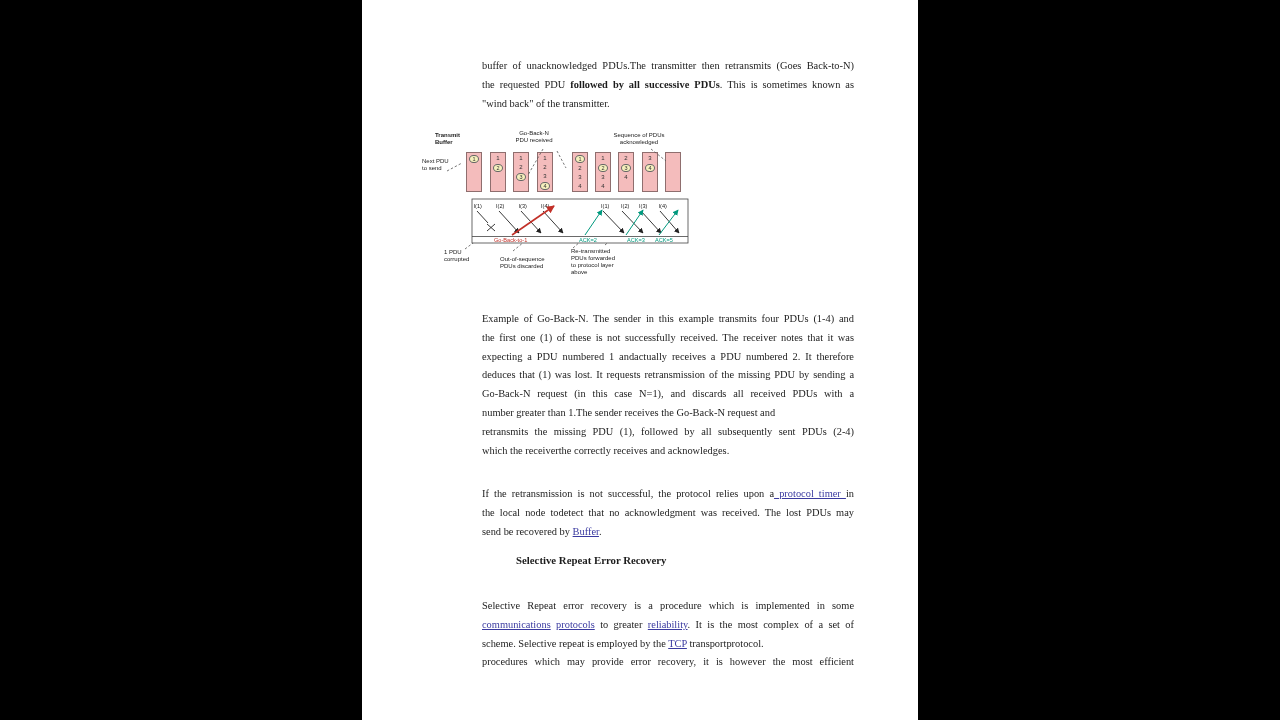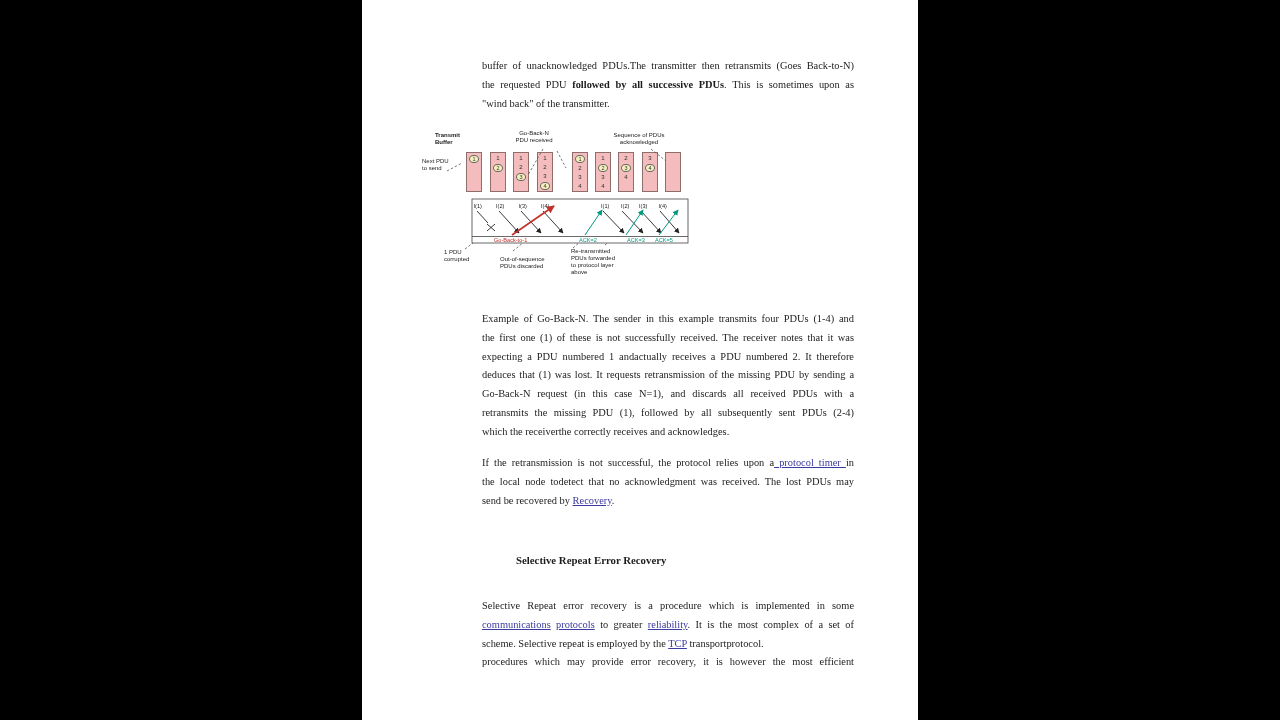--- a/index.html
+++ b/index.html
@@ -33,21 +33,21 @@
   .frame{fill:#fff;stroke:#444;stroke-width:0.8}
 </style>
 </head>
 <body>
 
 <div class="screen">
   <div class="page">
 
     <div class="textblock" style="top:57px">
       <div class="line just"><span class="seg-n">buffer of unacknowledged PDUs.The transmitter then retransmits (Goes Back-to-N)</span></div>
-      <div class="line just"><span class="seg-n">the requested PDU </span><span class="seg-b">followed by all successive PDUs</span><span class="seg-n">. This is sometimes upon as</span></div>
+      <div class="line just"><span class="seg-n">the requested PDU </span><span class="seg-b">followed by all successive PDUs</span><span class="seg-n">. This is sometimes known as</span></div>
       <div class="line"><span class="seg-n">"wind back" of the transmitter.</span></div>
     </div>
 
     <div class="diagram">
       <div class="dlabel bold" style="left:15px;top:4px">Transmit
 Buffer</div>
       <div class="dlabel" style="left:2px;top:30px">Next PDU
 to send</div>
       <div class="dlabel ctr" style="left:90px;top:2px;width:48px">Go-Back-N
 PDU  received</div>
@@ -170,28 +170,29 @@
         <text class="svgtxt teal" x="655" y="241.5">ACK=5</text>
       </svg>
     </div>
 
     <div class="textblock" style="top:310px">
       <div class="line just"><span class="seg-n">Example of Go-Back-N. The sender in this example transmits four PDUs (1-4) and</span></div>
       <div class="line just"><span class="seg-n">the first one (1) of these is not successfully received. The receiver notes that it was</span></div>
       <div class="line just"><span class="seg-n">expecting a PDU numbered 1 andactually receives a PDU numbered 2. It therefore</span></div>
       <div class="line just"><span class="seg-n">deduces that (1) was lost. It requests retransmission of the missing PDU by sending a</span></div>
       <div class="line just"><span class="seg-n">Go-Back-N request (in this case N=1), and discards all received PDUs with a</span></div>
+      <div class="line"><span class="seg-n">number greater than 1.The sender receives the Go-Back-N request and</span></div>
       <div class="line just"><span class="seg-n">retransmits the missing PDU (1), followed by all subsequently sent PDUs (2-4)</span></div>
       <div class="line"><span class="seg-n">which the receiverthe correctly receives and acknowledges.</span></div>
     </div>
 
-    <div class="textblock" style="top:454px">
+    <div class="textblock" style="top:485px">
       <div class="line just"><span class="seg-n">If the retransmission is not successful, the protocol relies upon a</span><span class="seg-l"> protocol timer </span><span class="seg-n">in</span></div>
       <div class="line just"><span class="seg-n">the local node todetect that no acknowledgment was received. The lost PDUs may</span></div>
-      <div class="line"><span class="seg-n">send be recovered by </span><span class="seg-l">Recovery</span><span class="seg-n">.</span></div>
+      <div class="line"><span class="seg-n">send be recovered by </span><span class="seg-l">Buffer</span><span class="seg-n">.</span></div>
     </div>
 
     <div class="heading">Selective Repeat Error Recovery</div>
 
     <div class="textblock" style="top:597px">
       <div class="line just"><span class="seg-n">Selective Repeat error recovery is a procedure which is implemented in some</span></div>
       <div class="line just"><span class="seg-l">communications</span><span class="seg-n"> </span><span class="seg-l">protocols</span><span class="seg-n"> to greater </span><span class="seg-l">reliability</span><span class="seg-n">. It is the most complex of a set of</span></div>
       <div class="line"><span class="seg-n">scheme. Selective repeat is employed by the </span><span class="seg-l">TCP</span><span class="seg-n"> transportprotocol.</span></div>
       <div class="line just"><span class="seg-n">procedures which may provide error recovery, it is however the most efficient</span></div>
     </div>

